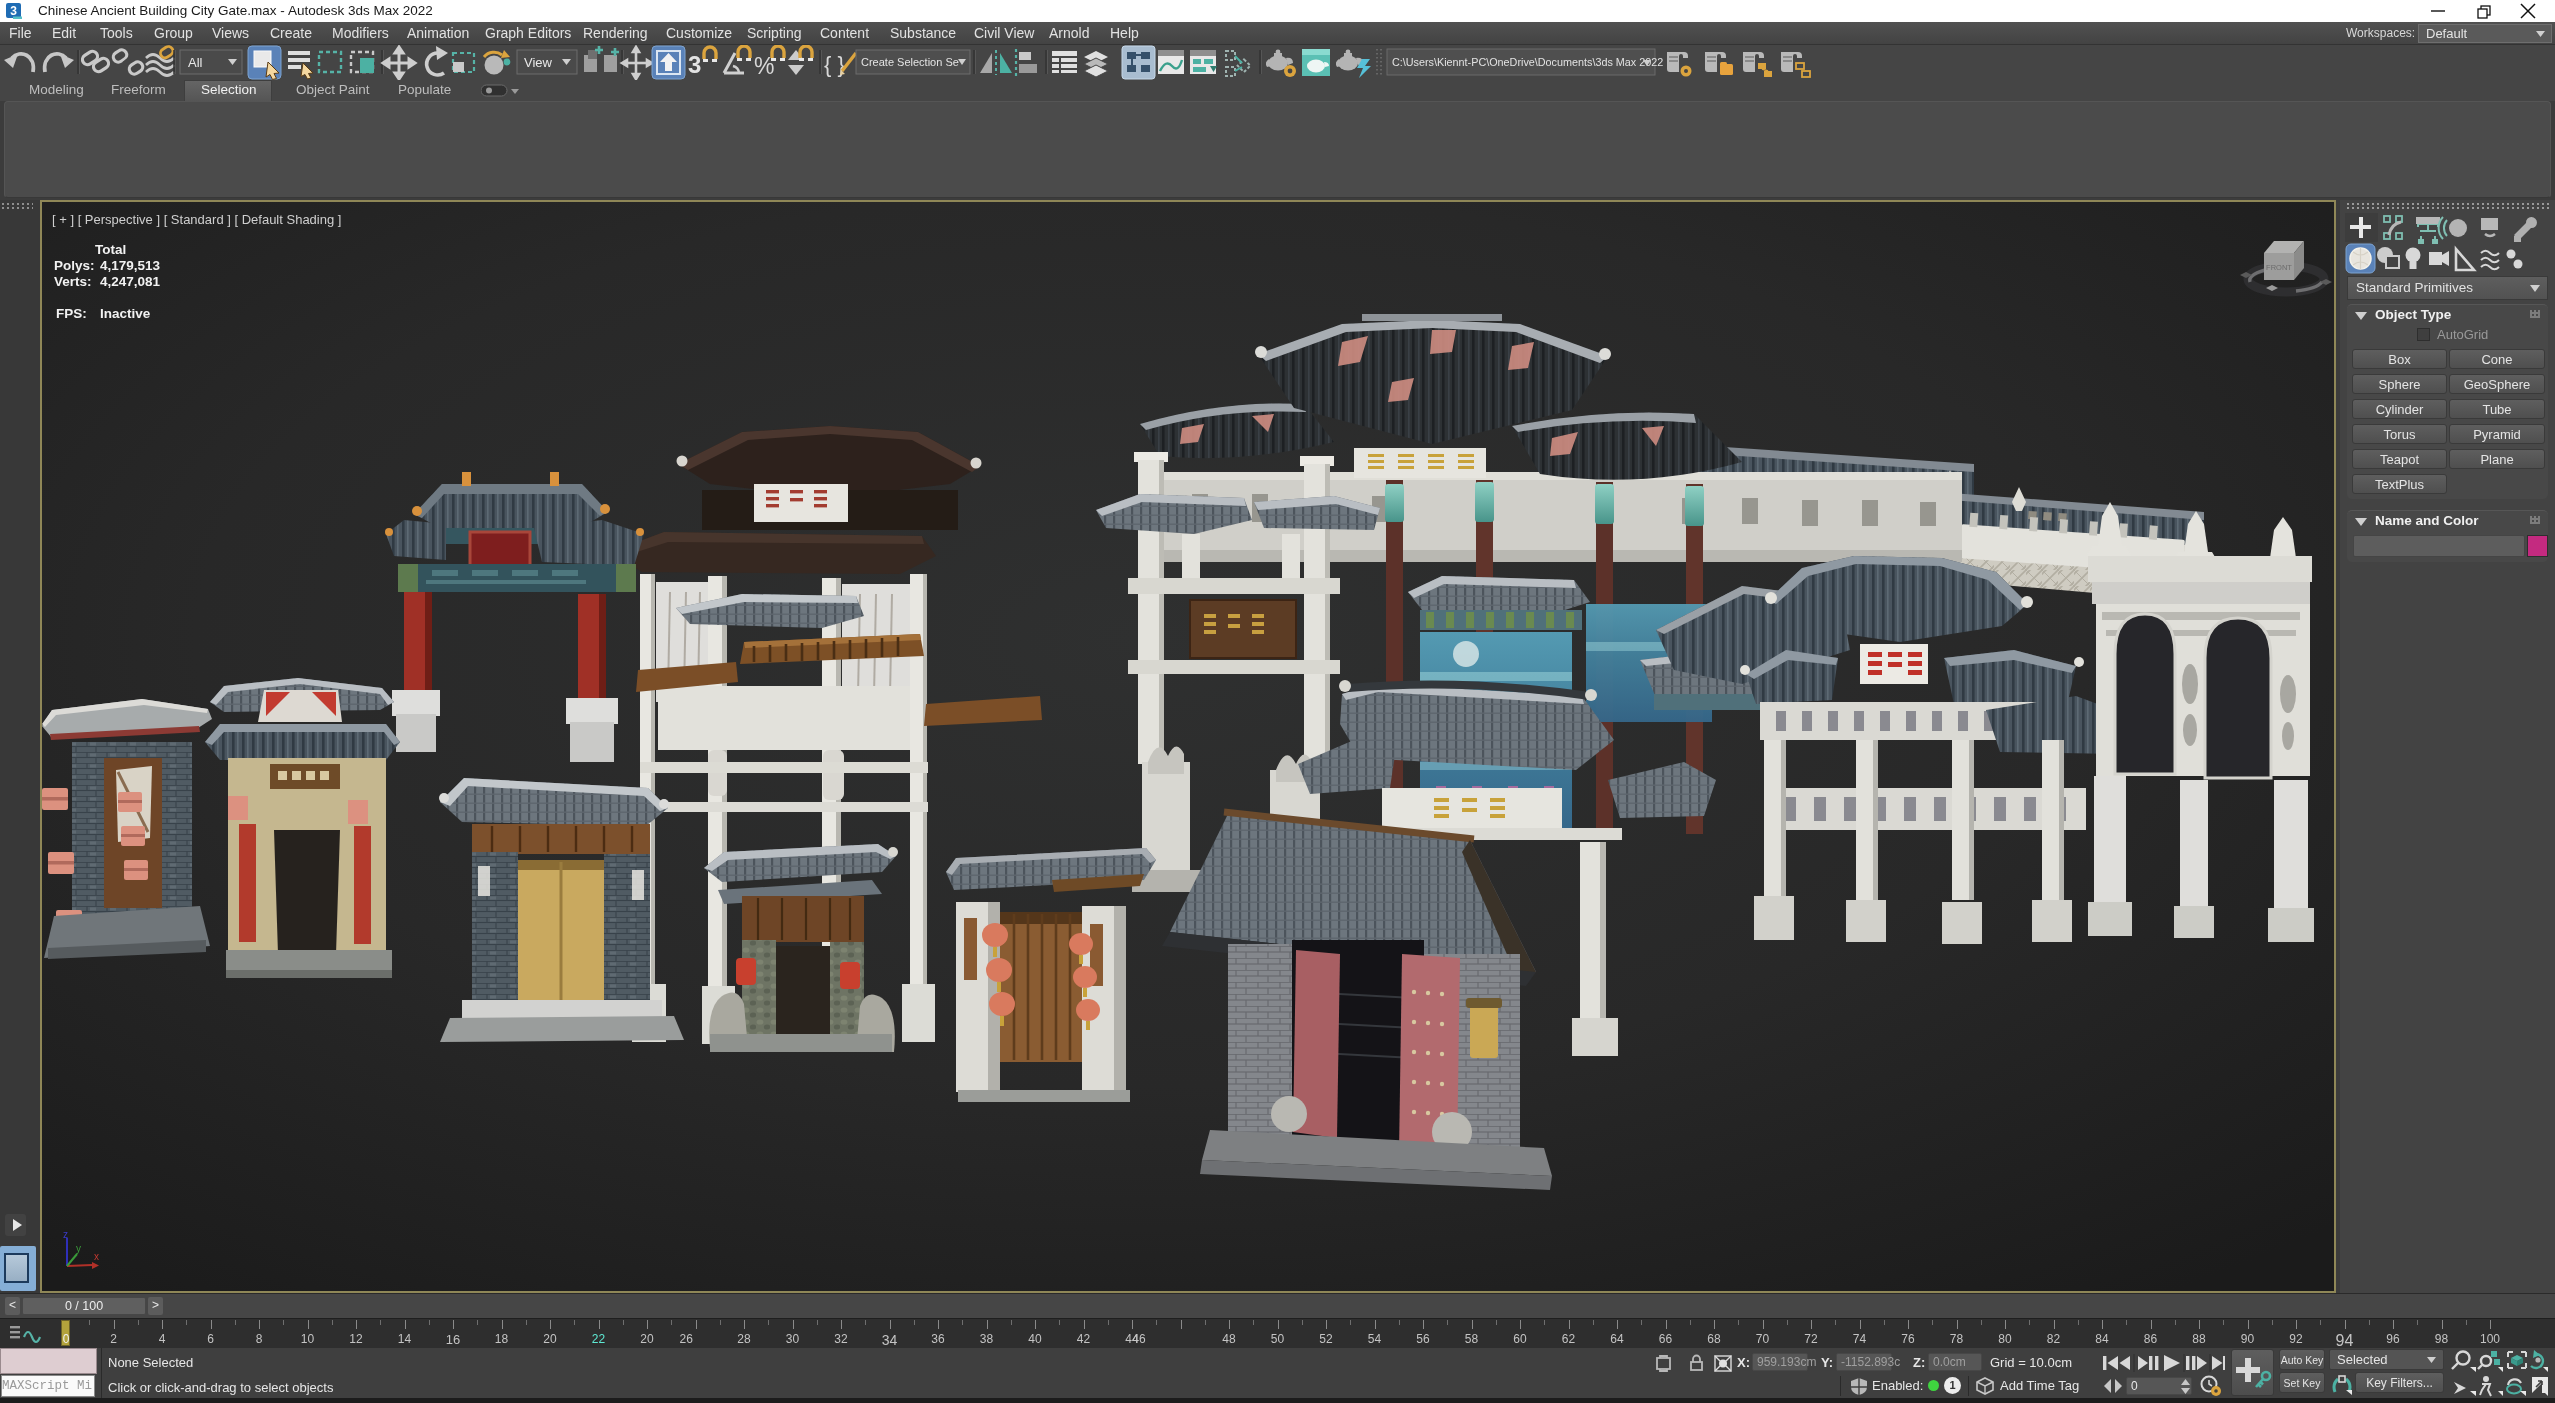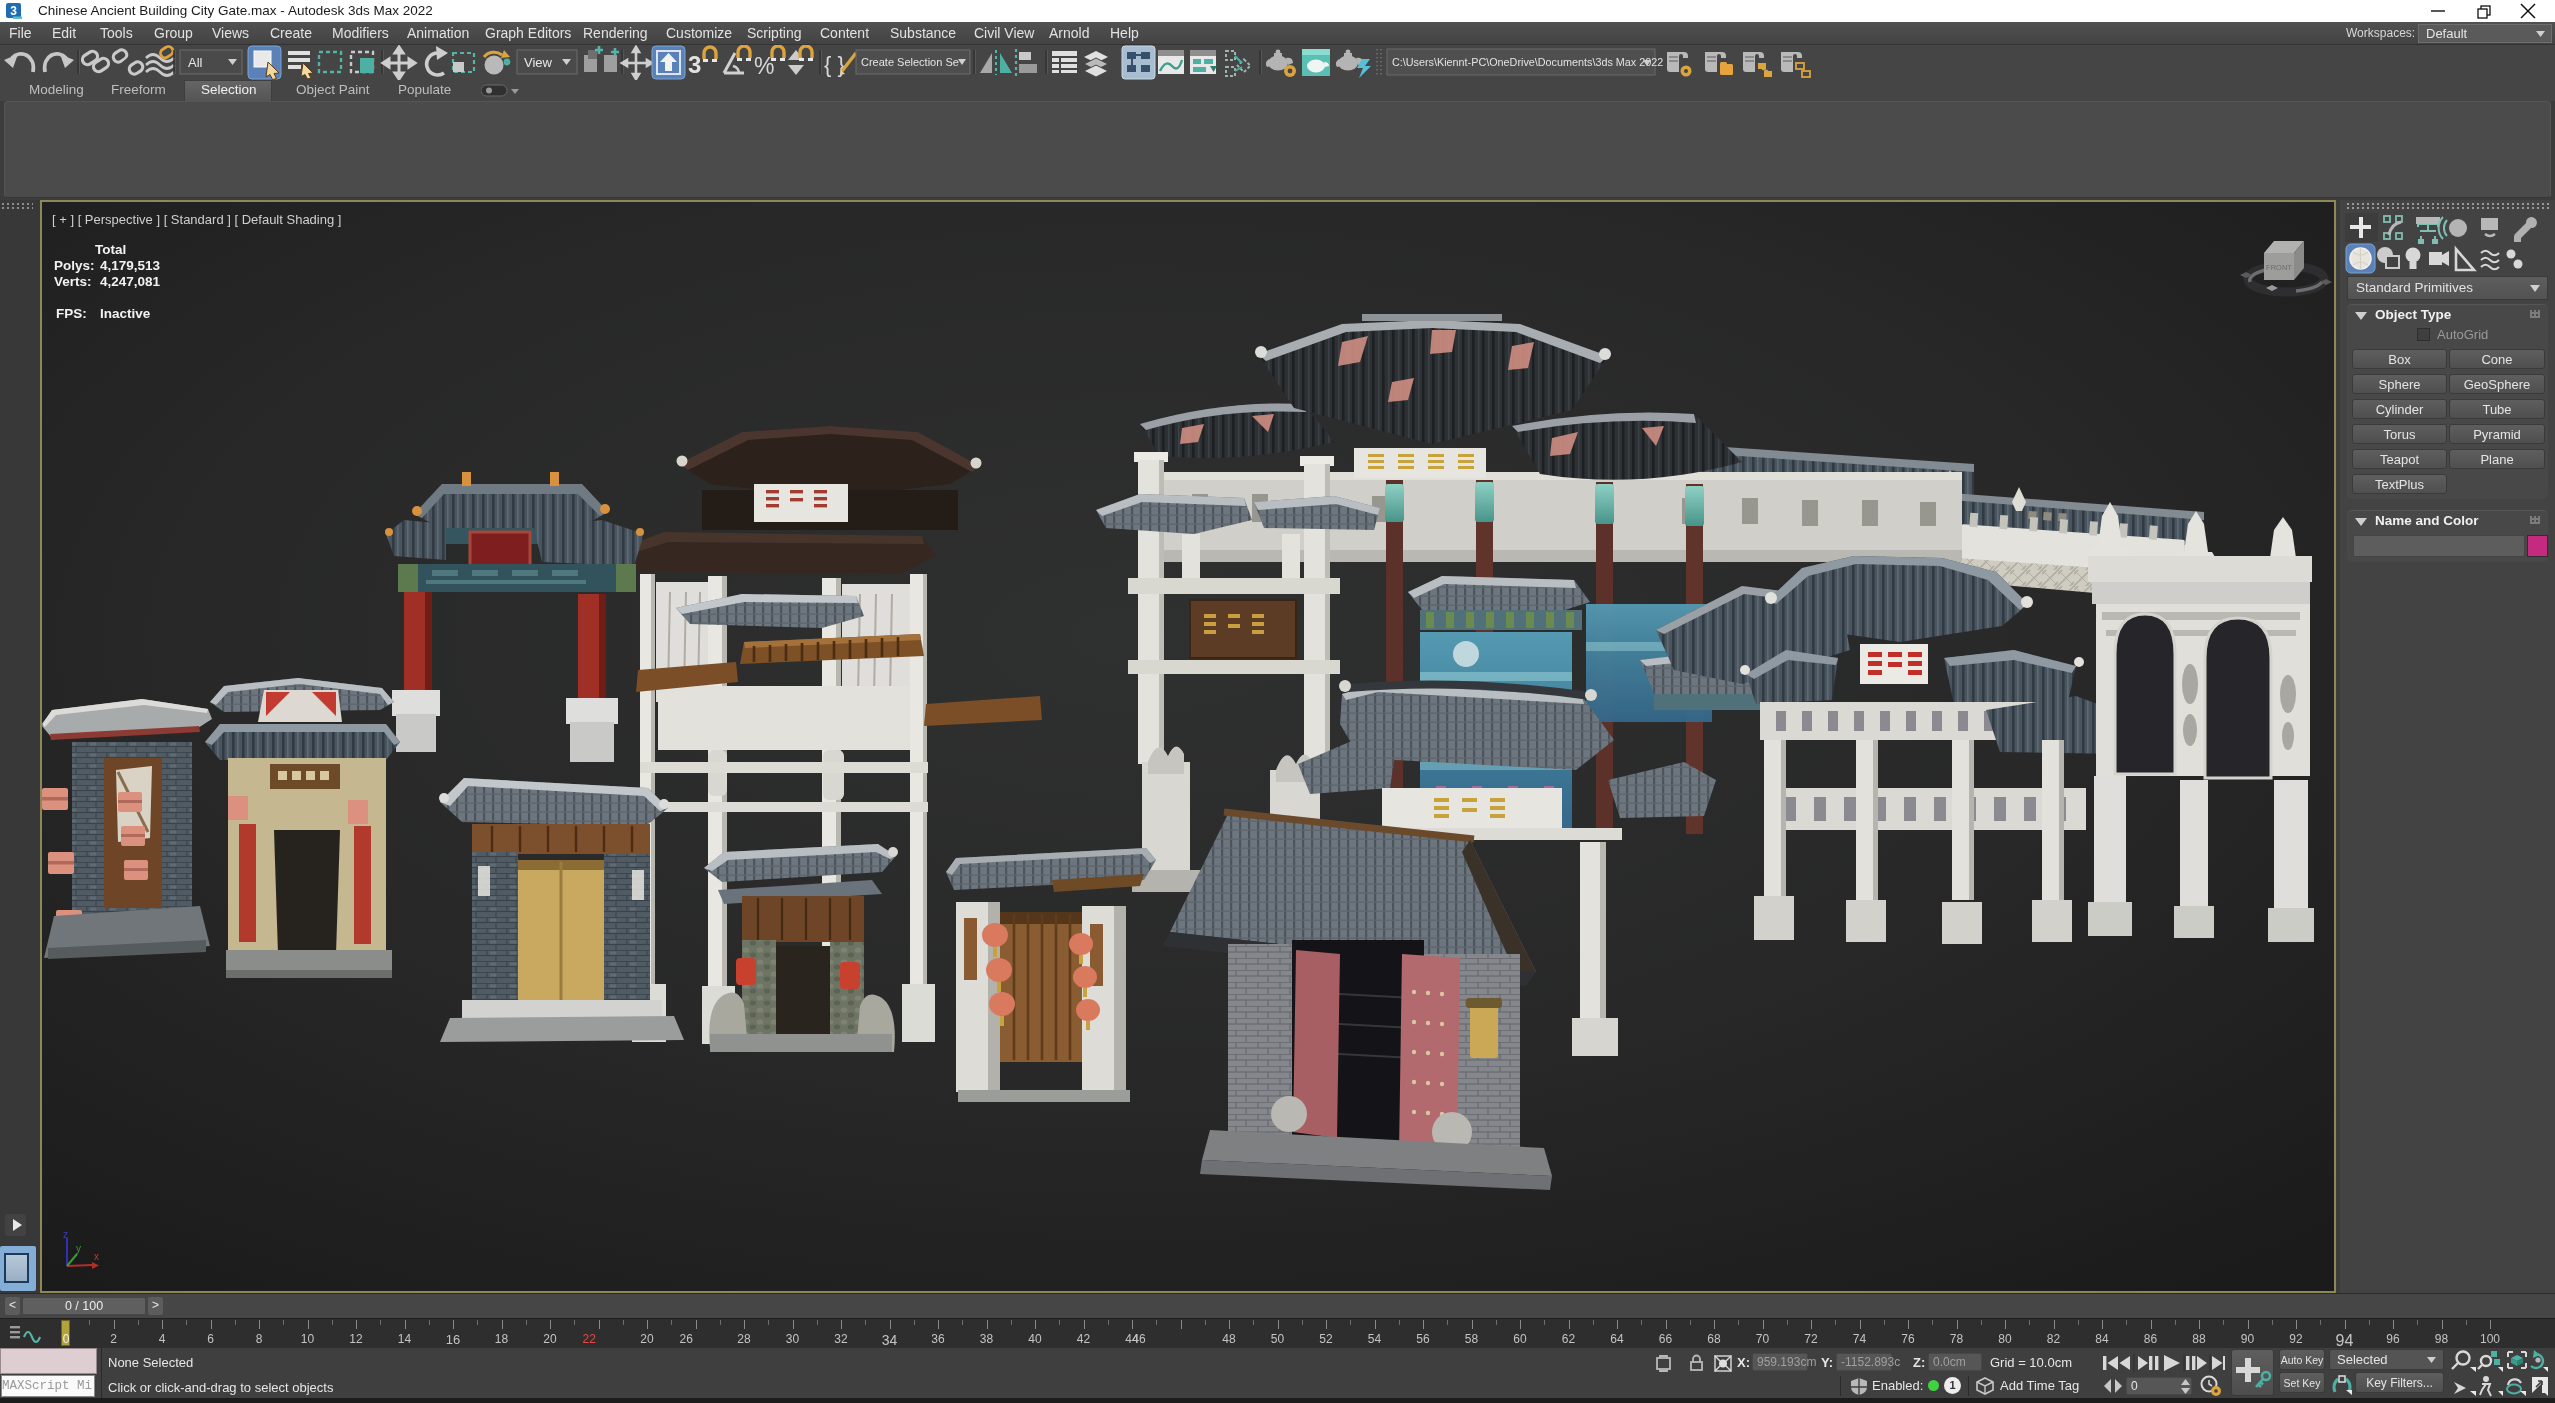--- a/index.html
+++ b/index.html
@@ -1091,21 +1091,21 @@
 <div class="a" style="left:453.0px;top:1px;width:1px;height:9px;background:#8a8a8a"></div>
 <div class="a" style="left:437.0px;top:13px;width:32px;text-align:center;font-size:13px;color:#c4c4c4">16</div>
 <div class="a" style="left:477.2px;top:1px;width:1px;height:5px;background:#6e6e6e"></div>
 <div class="a" style="left:501.5px;top:1px;width:1px;height:9px;background:#8a8a8a"></div>
 <div class="a" style="left:485.5px;top:13px;width:32px;text-align:center;font-size:12px;color:#c4c4c4">18</div>
 <div class="a" style="left:525.8px;top:1px;width:1px;height:5px;background:#6e6e6e"></div>
 <div class="a" style="left:550.0px;top:1px;width:1px;height:9px;background:#8a8a8a"></div>
 <div class="a" style="left:534.0px;top:13px;width:32px;text-align:center;font-size:12px;color:#c4c4c4">20</div>
 <div class="a" style="left:574.2px;top:1px;width:1px;height:5px;background:#6e6e6e"></div>
 <div class="a" style="left:598.5px;top:1px;width:1px;height:9px;background:#8a8a8a"></div>
-<div class="a" style="left:582.5px;top:13px;width:32px;font-size:12px;color:#ef4444">22</div>
+<div class="a" style="left:582.5px;top:13px;width:32px;text-align:center;font-size:12px;color:#5eead4">22</div>
 <div class="a" style="left:622.8px;top:1px;width:1px;height:5px;background:#6e6e6e"></div>
 <div class="a" style="left:647.0px;top:1px;width:1px;height:9px;background:#8a8a8a"></div>
 <div class="a" style="left:631.0px;top:13px;width:32px;text-align:center;font-size:12px;color:#c4c4c4">20</div>
 <div class="a" style="left:671.2px;top:1px;width:1px;height:5px;background:#6e6e6e"></div>
 <div class="a" style="left:695.5px;top:1px;width:1px;height:9px;background:#8a8a8a"></div>
 <div class="a" style="left:679.5px;top:13px;width:32px;font-size:12px;color:#c4c4c4">26</div>
 <div class="a" style="left:719.8px;top:1px;width:1px;height:5px;background:#6e6e6e"></div>
 <div class="a" style="left:744.0px;top:1px;width:1px;height:9px;background:#8a8a8a"></div>
 <div class="a" style="left:728.0px;top:13px;width:32px;text-align:center;font-size:12px;color:#c4c4c4">28</div>
 <div class="a" style="left:768.2px;top:1px;width:1px;height:5px;background:#6e6e6e"></div>

